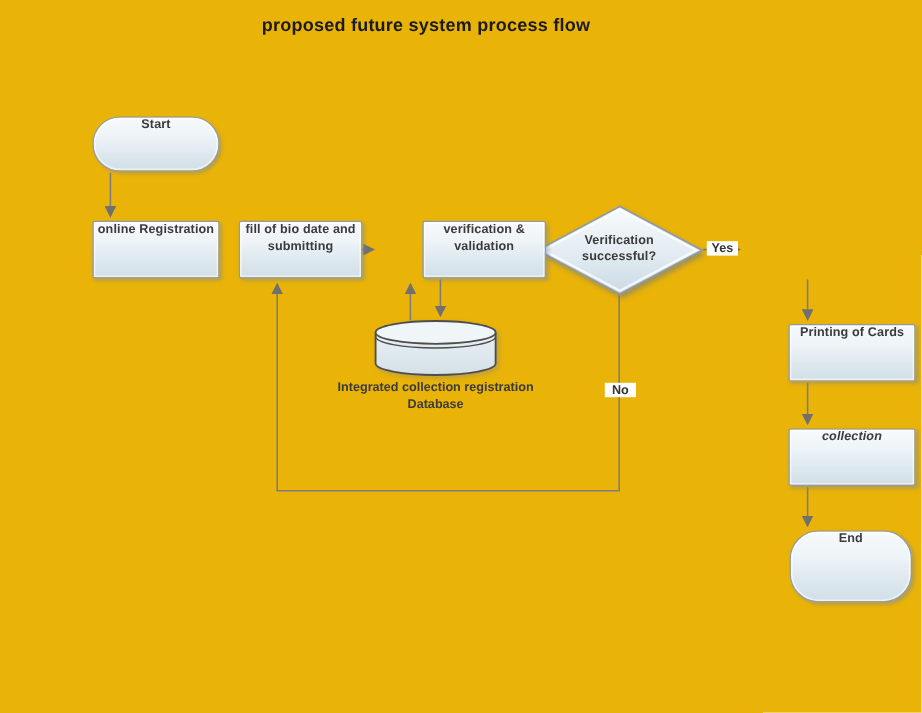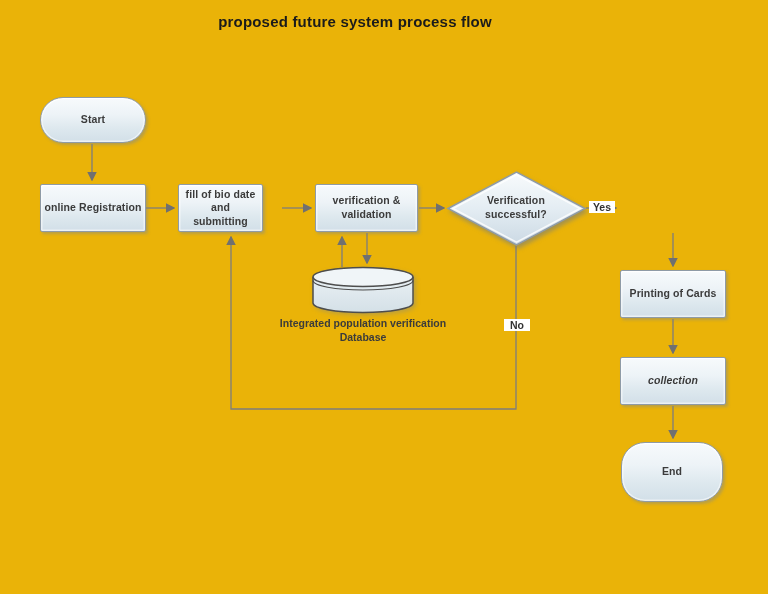--- a/index.html
+++ b/index.html
@@ -21,22 +21,23 @@
     position: absolute; left: 0; top: 0; z-index: 1;
   }
   .node {
     position: absolute; z-index: 2;
     box-sizing: border-box;
     border: 1.4px solid #8f9ba6;
     background: linear-gradient(to bottom, #f7fafc 0%, #edf3f7 38%, #dde8ee 70%, #d2dfe8 100%);
     box-shadow: 2px 2px 3px rgba(125,136,148,0.45),
                 inset 0 1px 0 rgba(255,255,255,0.95),
                 inset 0 0 0 1.5px rgba(255,255,255,0.55);
-    display: flex; align-items: center; justify-content: center;
+    display: flex; align-items: flex-start; justify-content: center;
     text-align: center;
+    margin-left: 37px;
   }
   .box { border-radius: 2px; }
   .stadium { border-radius: 24px; }
   .lbl {
     font-size: 10.5px; font-weight: bold; color: #3b3b3b;
     line-height: 1.3; letter-spacing: 0.1px;
   }
   .ln { display: block; }
   .free-lbl {
     position: absolute; z-index: 3;
@@ -106,21 +107,21 @@
   </svg>
 
   <div class="node stadium" style="left:40px; top:97px; width:106px; height:46px;">
     <div class="lbl">Start</div>
   </div>
 
   <div class="node box" style="left:40px; top:184px; width:106px; height:48px;">
     <div class="lbl">online Registration</div>
   </div>
 
-  <div class="node box" style="left:178px; top:184px; width:85px; height:48px;">
+  <div class="node box" style="left:162px; top:184px; width:103px; height:48px;">
     <div class="lbl">
       <span class="ln">fill of bio date and</span>
       <span class="ln">submitting</span>
     </div>
   </div>
 
   <div class="node box" style="left:315px; top:184px; width:103px; height:48px;">
     <div class="lbl">
       <span class="ln">verification &amp;</span>
       <span class="ln">validation</span>
@@ -139,21 +140,21 @@
 
   <div class="node box" style="left:620px; top:357px; width:106px; height:48px;font-style:italic;">
     <div class="lbl">collection</div>
   </div>
 
   <div class="node stadium" style="left:621px; top:442px; width:102px; height:60px;">
     <div class="lbl">End</div>
   </div>
 
   <div class="free-lbl" style="left:253px; top:317px; width:220px;">
-    <span class="ln">Integrated population verification</span>
+    <span class="ln">Integrated collection registration</span>
     <span class="ln">Database</span>
   </div>
 
   <div class="edge-lbl" style="left:589px; top:201px; width:24px;">Yes</div>
 
   <div class="edge-lbl" style="left:504px; top:319px; width:24px;">No</div>
 
 </div>
 
 </body></html>

